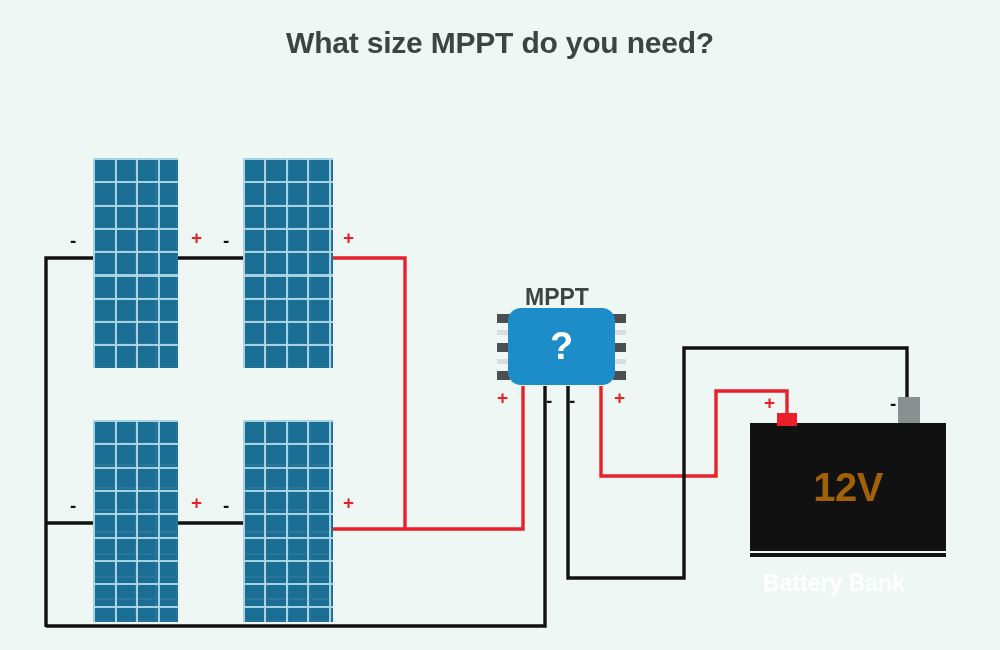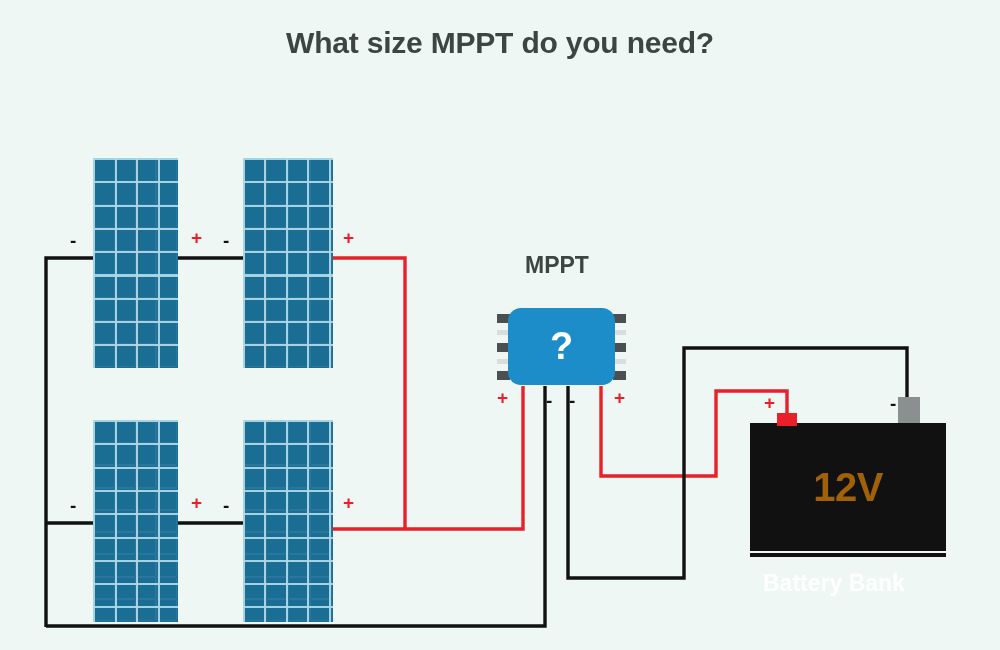--- a/index.html
+++ b/index.html
@@ -333,21 +333,21 @@
   <div class="sign minus" style="left:70px; top:231px;">-</div>
   <div class="sign plus" style="left:191px; top:228px;">+</div>
   <div class="sign minus" style="left:223px; top:231px;">-</div>
   <div class="sign plus" style="left:343px; top:228px;">+</div>
 
   <div class="sign minus" style="left:70px; top:496px;">-</div>
   <div class="sign plus" style="left:191px; top:493px;">+</div>
   <div class="sign minus" style="left:223px; top:496px;">-</div>
   <div class="sign plus" style="left:343px; top:493px;">+</div>
 
-  <div class="mppt-label" style="left:525px; top:252px;">MPPT</div>
+  <div class="mppt-label" style="left:525px; top:284px;">MPPT</div>
 
   <div class="fin-stack" style="left:497px; top:314px; width:13px; height:66px;">
     <div class="fin"></div>
     <div class="fin light"></div>
     <div class="fin"></div>
     <div class="fin light"></div>
     <div class="fin"></div>
   </div>
 
   <div class="fin-stack" style="left:613px; top:314px; width:13px; height:66px;">

